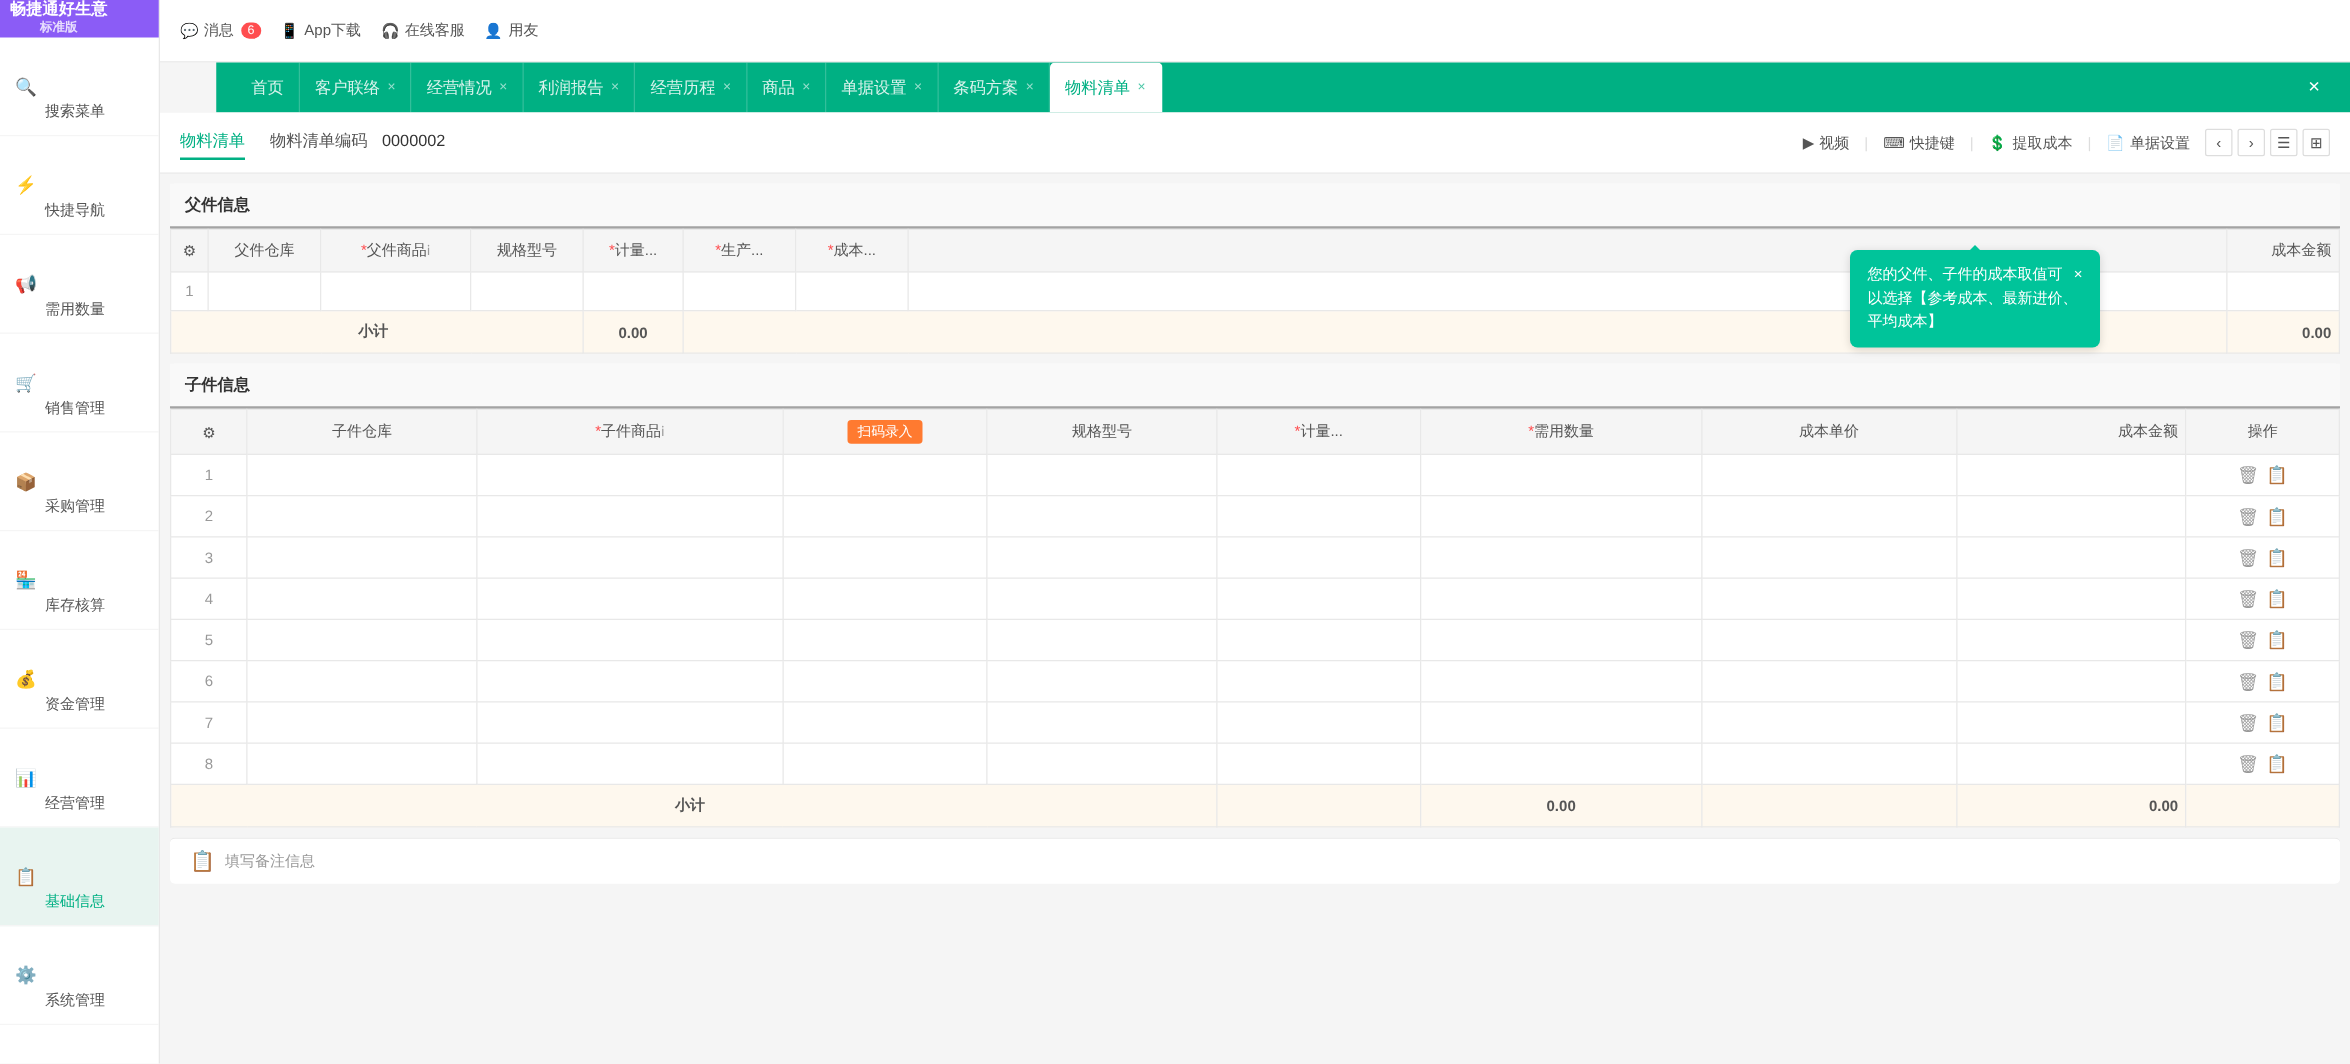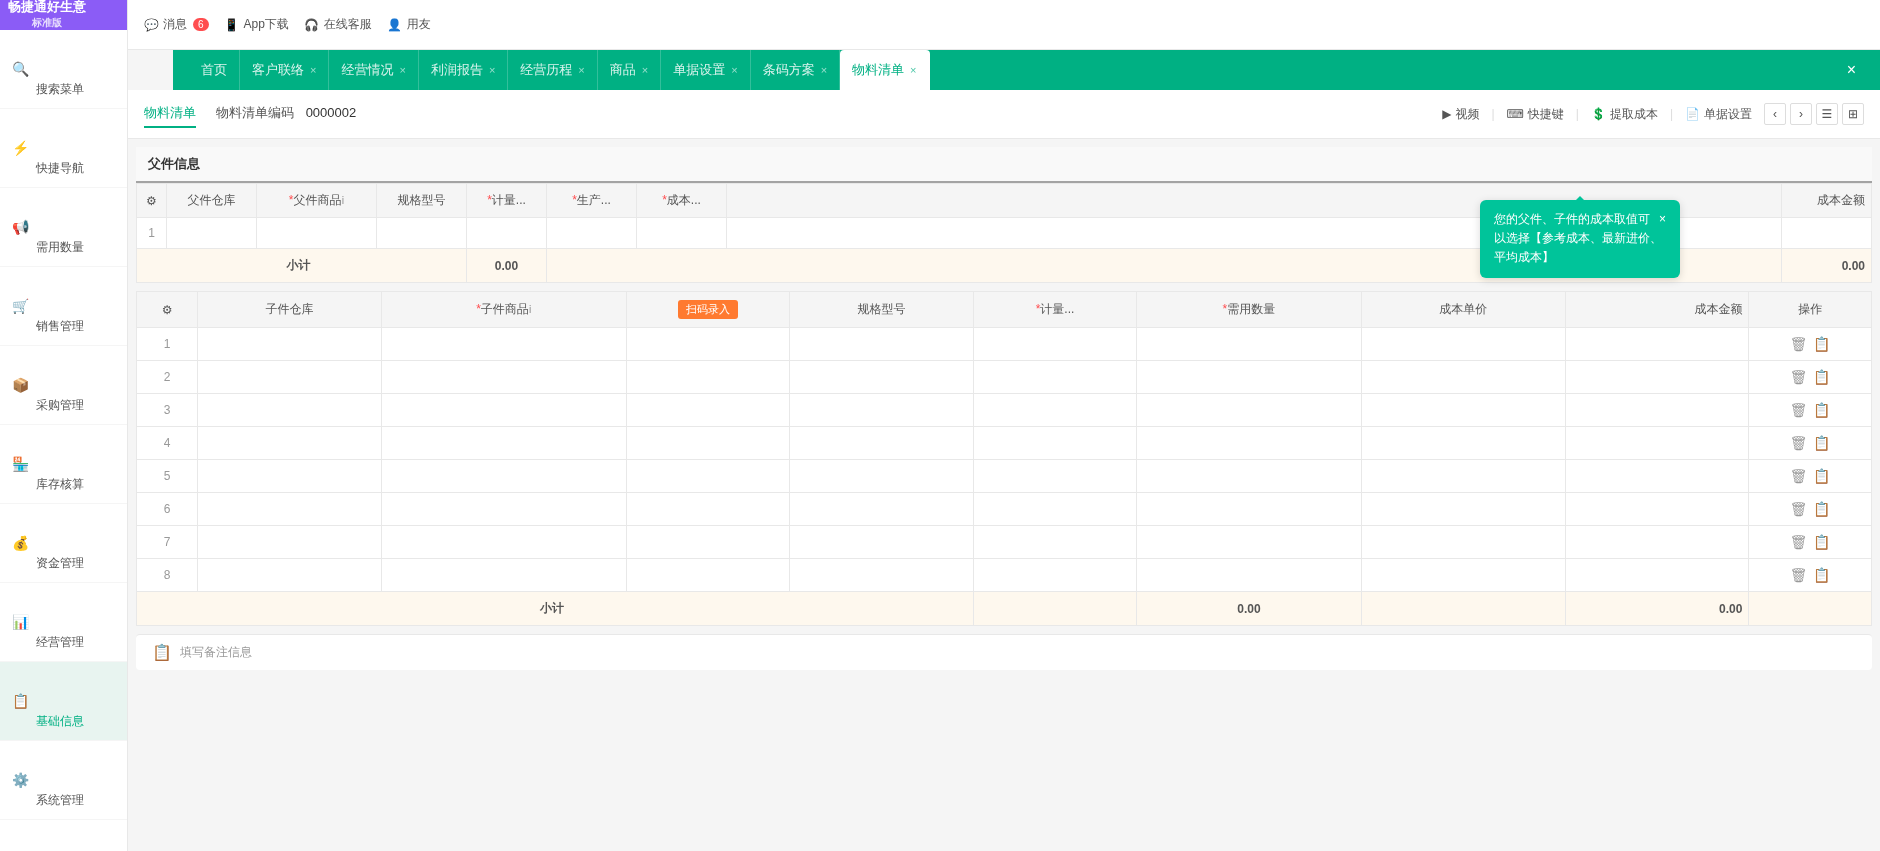--- a/index.html
+++ b/index.html
@@ -569,20 +569,21 @@
             <td colspan="4" class="subtotal-label">小计</td>
             <td class="subtotal-value">0.00</td>
             <td colspan="3"></td>
             <td class="subtotal-value col-amount">0.00</td>
           </tr>
         </tbody>
       </table>
     </div>
 
     <div class="section" style="margin-top:8px;">
+      <div class="section-title">子件信息</div>
       <table class="data-table">
         <thead>
           <tr>
             <th class="col-setting">⚙</th>
             <th class="col-warehouse">子件仓库</th>
             <th class="col-product"><span style="color:#ff4d4f">*</span>子件商品<span style="color:#999;font-size:11px">ℹ</span></th>
             <th style="width:80px;"><button class="scan-btn">扫码录入</button></th>
             <th class="col-spec">规格型号</th>
             <th class="col-unit"><span style="color:#ff4d4f">*</span>计量...</th>
             <th style="width:110px;"><span style="color:#ff4d4f">*</span>需用数量</th>

